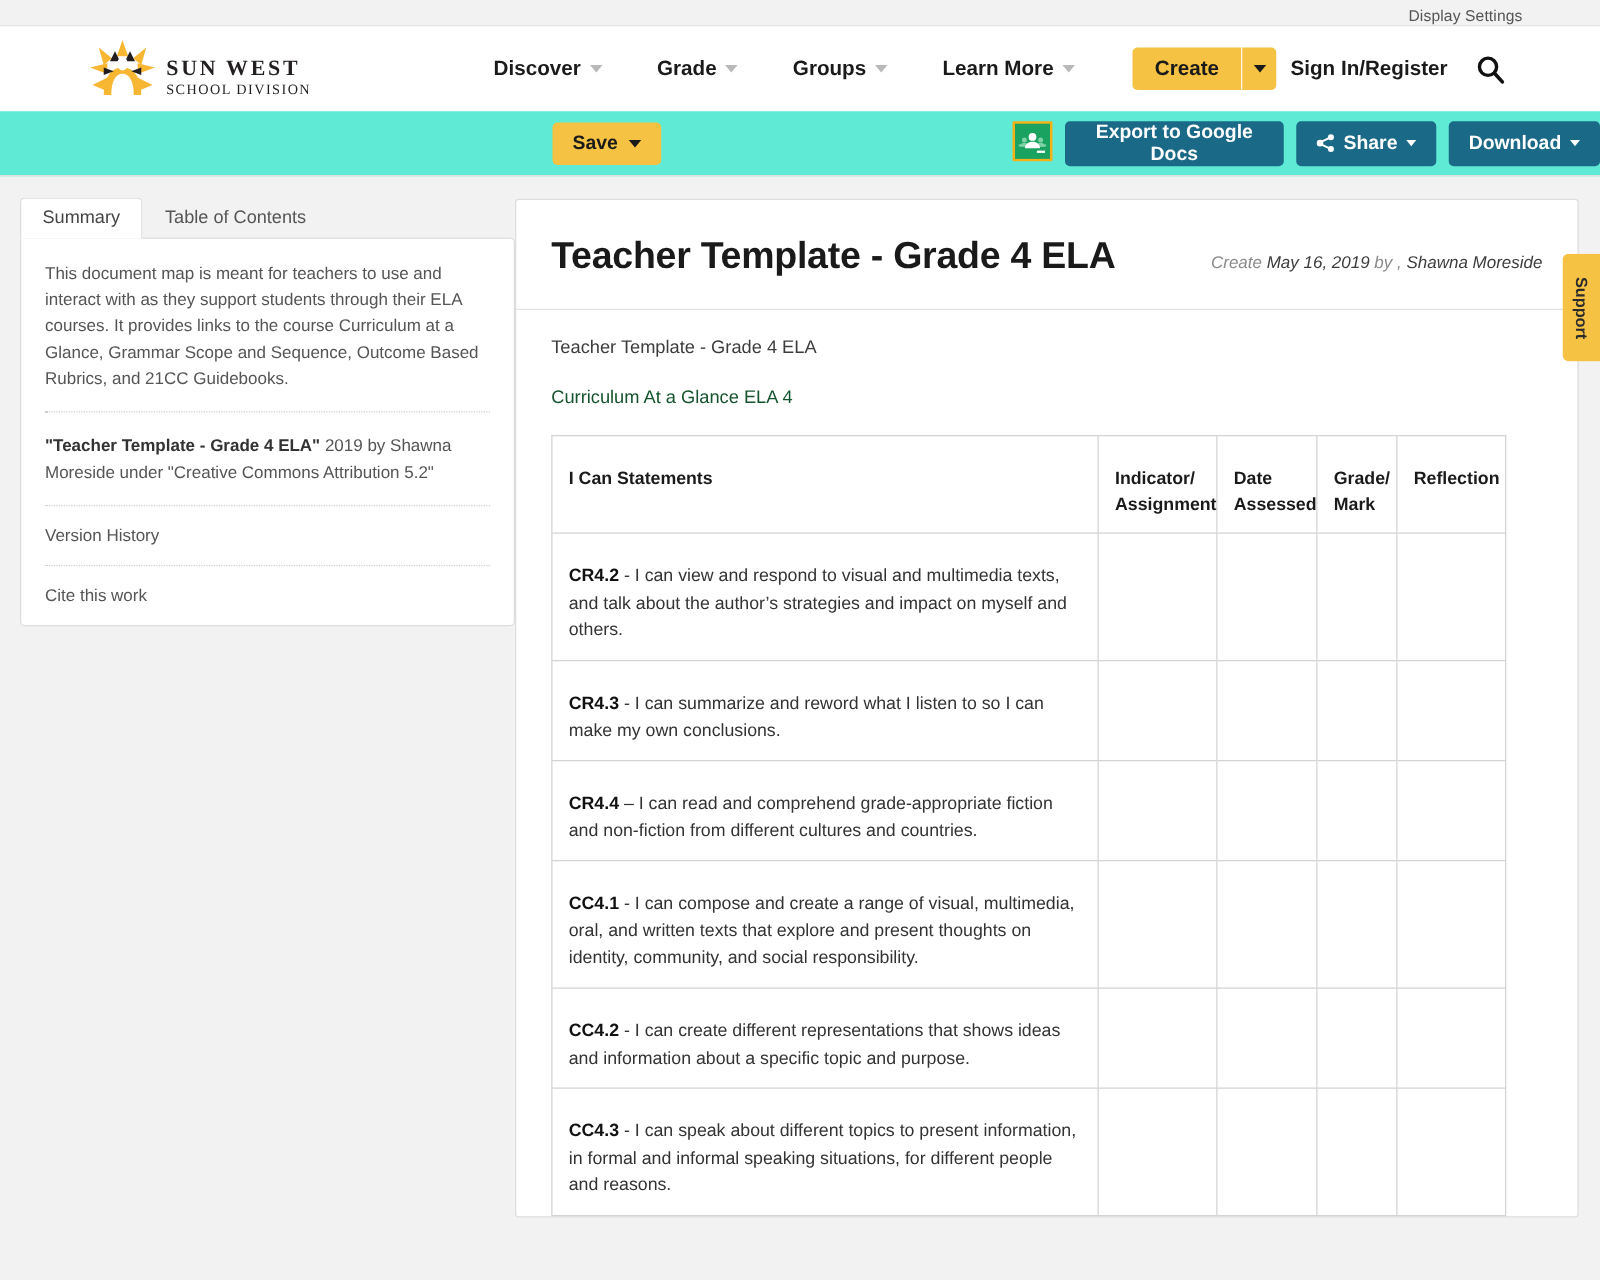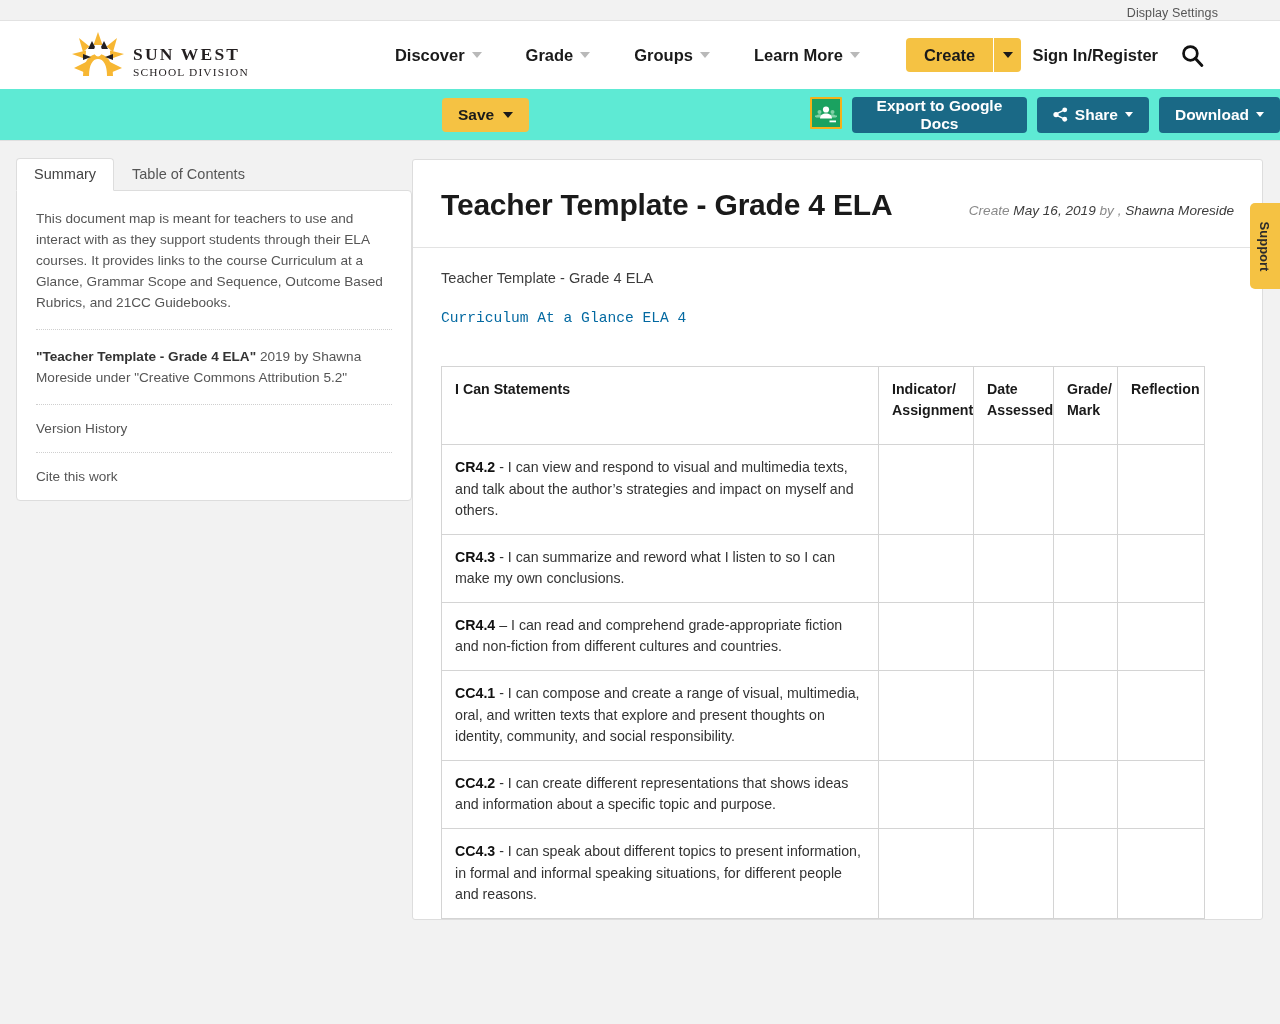--- a/index.html
+++ b/index.html
@@ -169,26 +169,26 @@
     letter-spacing: -.2px; line-height: 1.1;
   }
   .doc-meta {
     margin-left: auto; font-size: 13.6px; color: #8a8a8a; font-style: italic;
     white-space: nowrap;
   }
   .doc-meta .v { color: #3c3c3c; }
 
   .doc-body { padding: 22px 28px 0 28px; }
   .doc-heading { font-size: 14.6px; color: #3c3c3c; margin-bottom: 24px; }
-  .doc-subheading { font-size: 14.6px; color: #0369a1; margin-bottom: 40px; font-family: Liberation Mono, monospace; }
+  .doc-subheading { font-size: 14.6px; color: #14532d; margin-bottom: 22px; }
 
   table.ican { border-collapse: collapse; width: 763px; table-layout: fixed; }
   table.ican th, table.ican td {
     border: 1px solid #d4d4d4; vertical-align: top;
-    padding: 12px 12px 12px 13px;
+    padding: 24px 12px 12px 13px;
   }
   table.ican th {
     font-size: 14.2px; font-weight: bold; color: #1a1a1a;
     text-align: left; line-height: 1.45; height: 78px;
   }
   table.ican td { font-size: 14.2px; color: #333; line-height: 1.52; }
   table.ican td b { font-weight: bold; color: #111; }
   .col-ican { width: 437px; }
   .col-ind  { width: 95px; }
   .col-date { width: 80px; }

